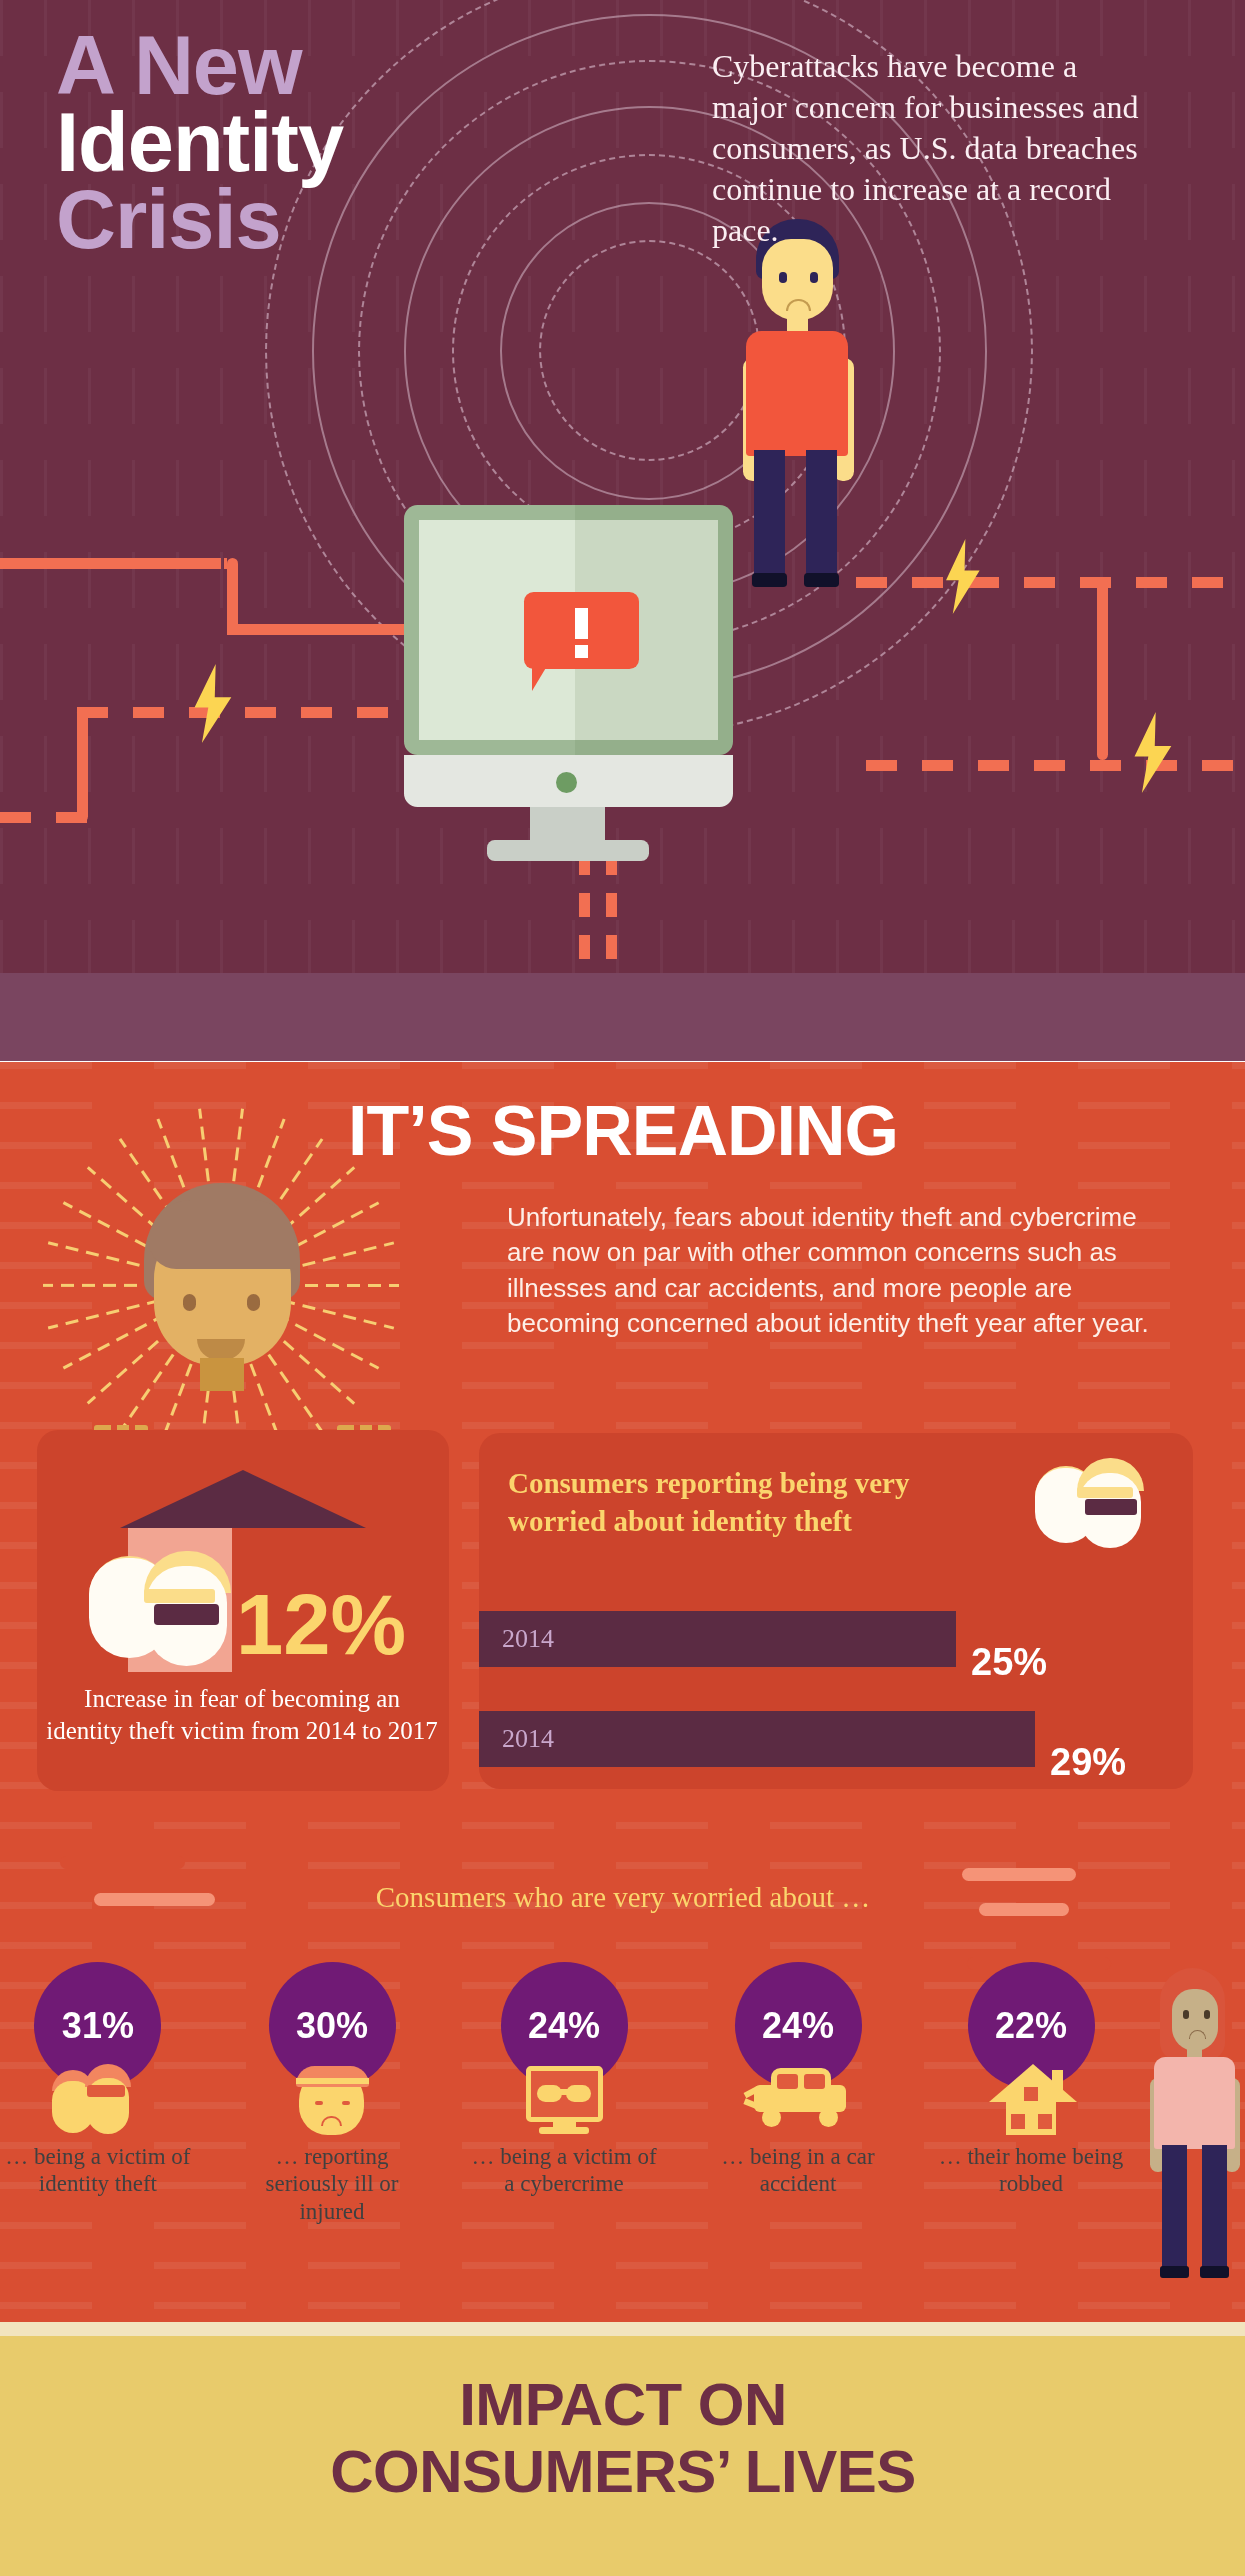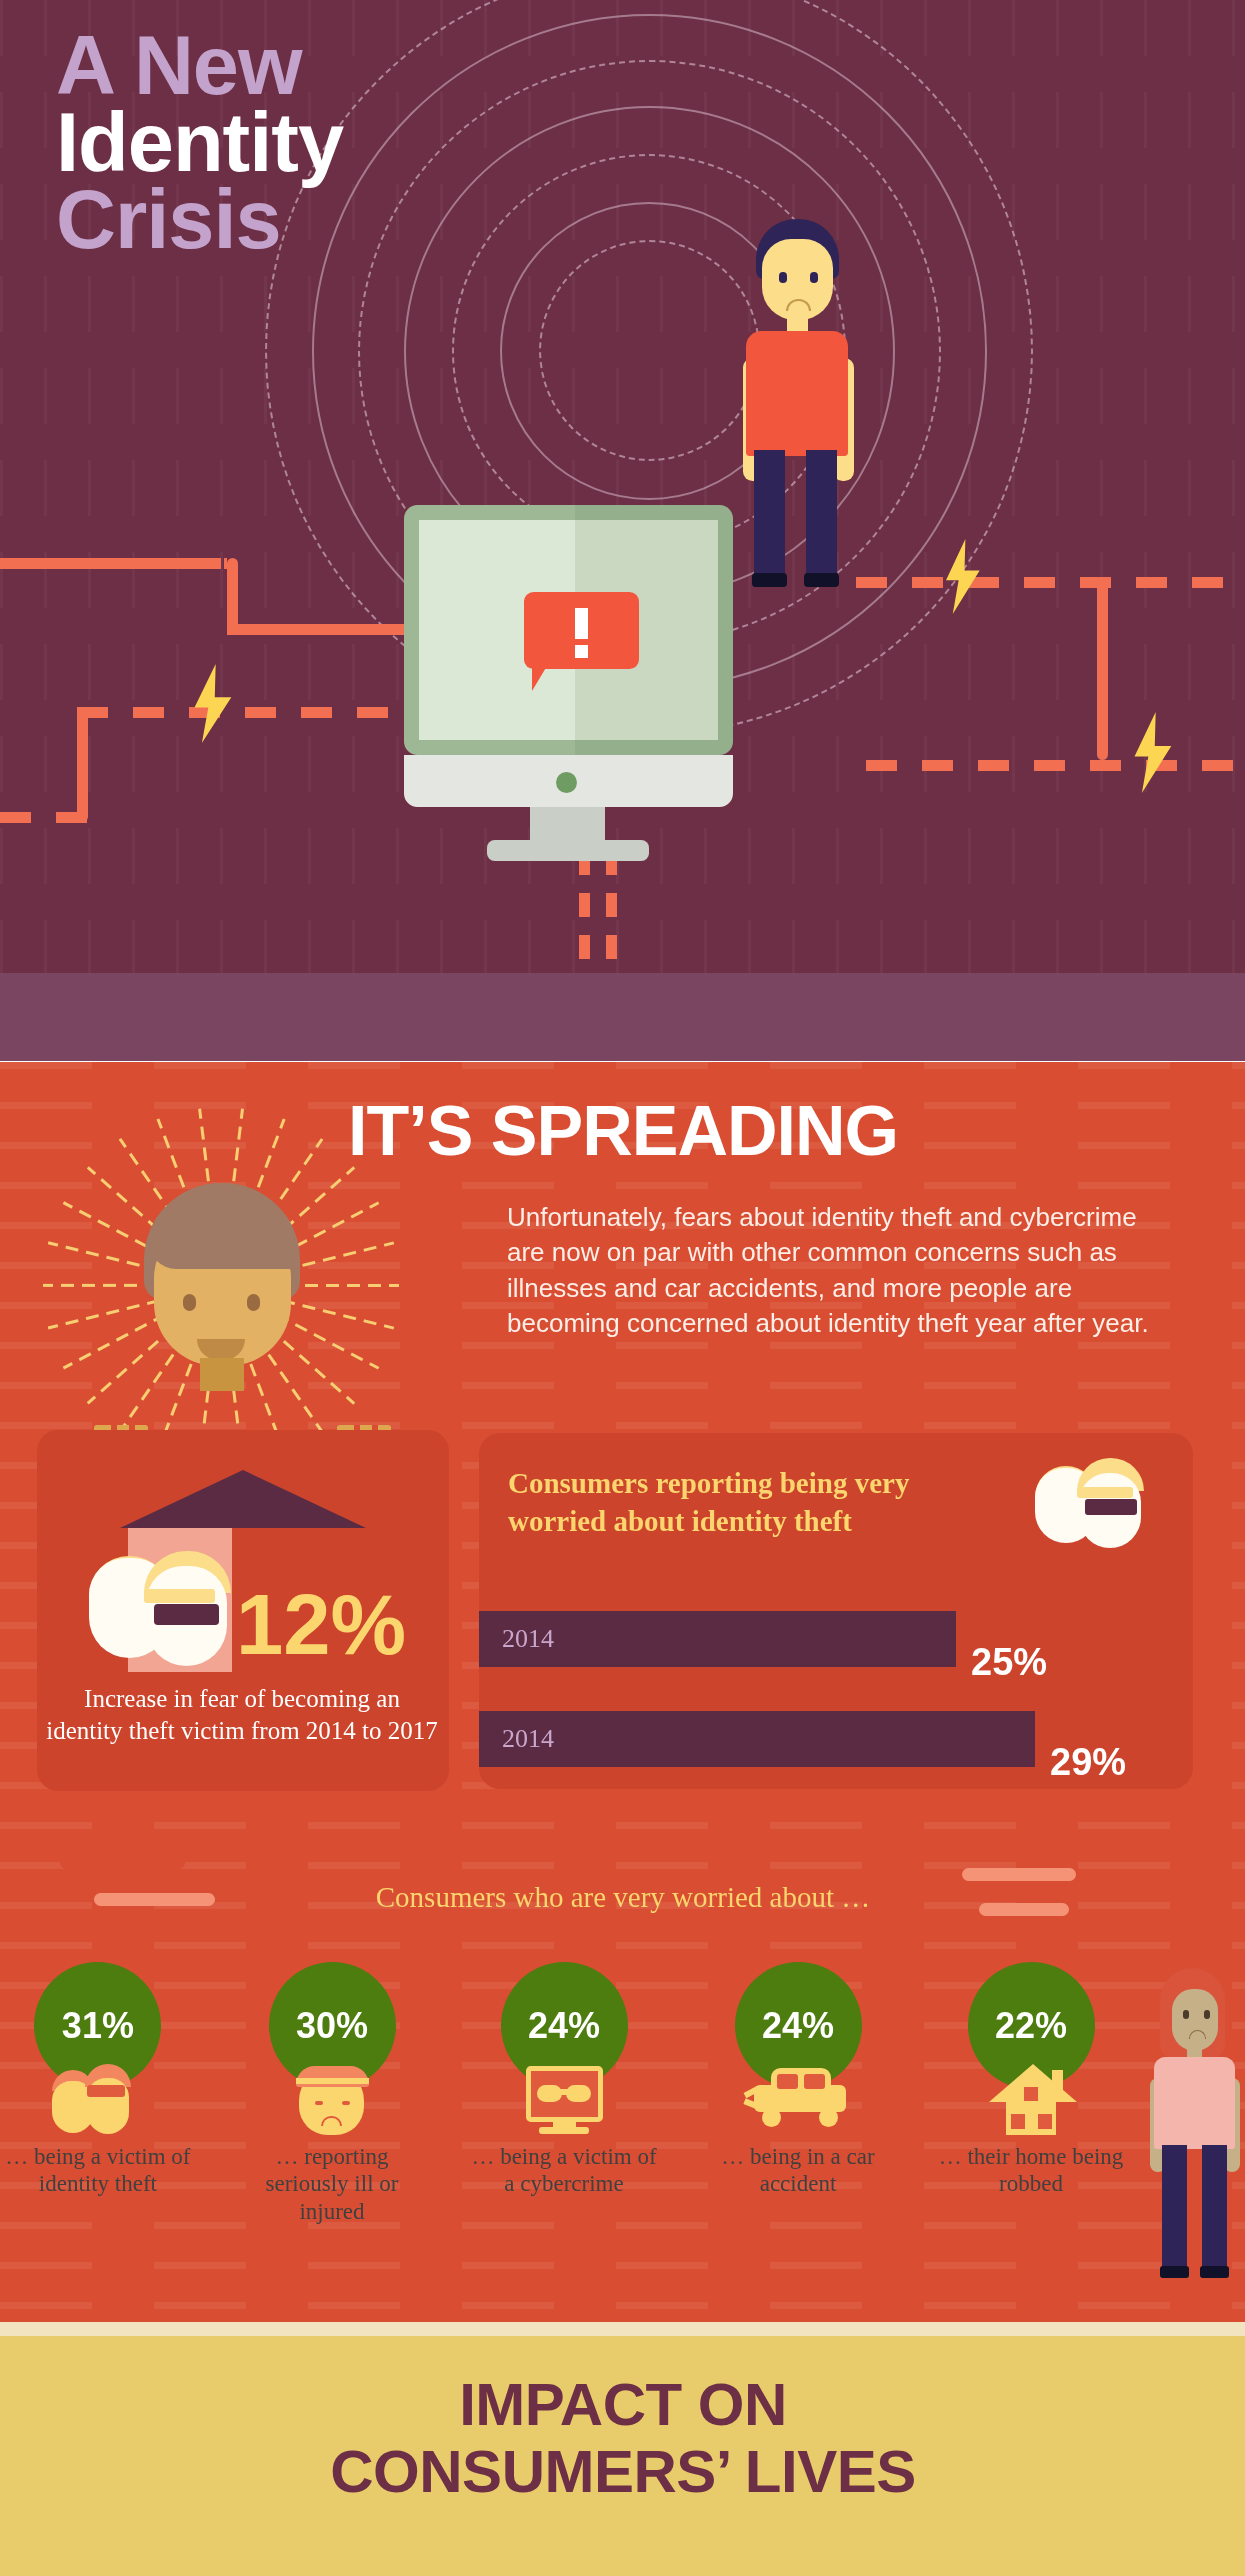--- a/index.html
+++ b/index.html
@@ -200,21 +200,21 @@
   
   #worried-title {
     position:absolute; left:0; top:1881px; width:1246px; text-align:center;
     font-family:"Liberation Serif", serif; font-size:29px; color:#FBD56D;
   }
   .deco-bar { position:absolute; border-radius:8.7px; }
 
   .wcell { position:absolute; width:192px; text-align:center; }
   .wcircle {
     position:relative; width:127px; height:127px; margin:0 auto;
-    border-radius:50%; background:#4d7c0f;
+    border-radius:50%; background:#701a75;
     display:flex; align-items:center; justify-content:center;
   }
   .wcircle span { font-size:36px; font-weight:bold; color:#fff; }
   .wicon { position:relative; height:71px; margin-top:-25px; }
   .wlabel {
     margin-top:7.7px; font-family:"Liberation Serif", serif;
     font-size:23px; line-height:1.2; color:#404040;
   }
 
   
@@ -306,20 +306,21 @@
   <div id="p-leg-r"></div>
   <div id="p-shoe-l"></div>
   <div id="p-shoe-r"></div>
 
   <div class="title-wrap">
     <div class="t-line t1">A New</div>
     <div class="t-line t2">Identity</div>
     <div class="t-line t3">Crisis</div>
   </div>
 
+  <div class="hero-para">Cyberattacks have become a major concern for businesses and consumers, as U.S. data breaches continue to increase at a record pace.</div>
 </div>
 <div id="hero-band"></div>
 
 <div id="spreading">
   <div class="brick"></div>
 
 </div>
 
 <div id="rays">
     <div class="ray" style="transform: rotate(0deg);"></div>

